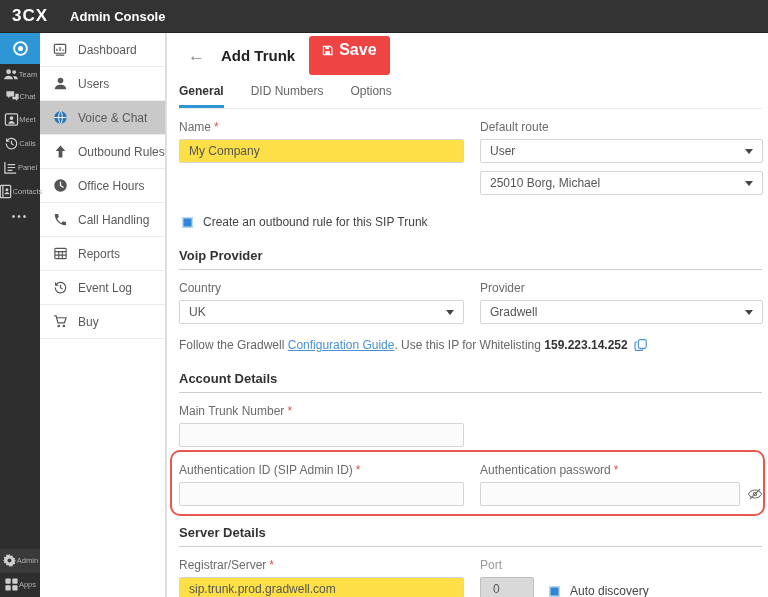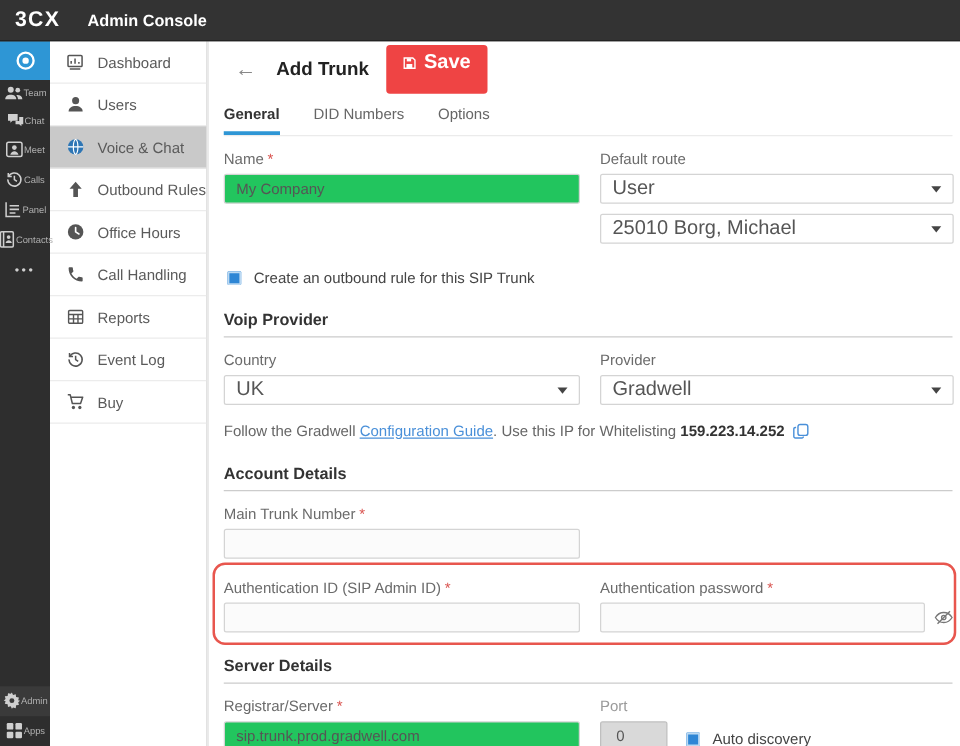--- a/index.html
+++ b/index.html
@@ -48,23 +48,23 @@
   .tab.active { color: #333; font-weight: bold; border-bottom: 3px solid #2e96d5; }
 
   .flabel { font-size: 12px; color: #6b6b6b; display: block; margin: 11px 0 5px; }
   .flabel.dim { color: #9a9a9a; }
   .req { color: #d9534f; margin-left: 3px; }
   .grid2 { display: flex; gap: 16px; }
   .colL { width: 285px; flex: none; }
   .colR { width: 283px; flex: none; }
 
   .input { height: 24px; border: 1px solid #d4d4d4; border-radius: 2px; font-size: 12px; color: #555;
-           padding: 0 9px; width: 100%; background: #22c55e; font-family: "Liberation Sans", sans-serif; }
+           padding: 0 9px; width: 100%; background: #fde047; font-family: "Liberation Sans", sans-serif; }
   .input.empty { background: #fbfbfb; }
-  .select { height: 24px; border: 1px solid #d4d4d4; border-radius: 2px; font-size: 16px; color: #555;
+  .select { height: 24px; border: 1px solid #d4d4d4; border-radius: 2px; font-size: 12px; color: #555;
             padding: 0 9px; width: 100%; background: #fff; display: flex; align-items: center;
             justify-content: space-between; cursor: pointer; }
   .caret { width: 0; height: 0; border-left: 4px solid transparent; border-right: 4px solid transparent;
            border-top: 5px solid #444; }
 
   .cb { width: 11px; height: 11px; background: #2e86d5; border-radius: 1px; flex: none; cursor: pointer;
         box-shadow: inset 0 0 0 1.5px #bcd9f2; }
   .cb-row { display: flex; align-items: center; gap: 10px; font-size: 12px; color: #444; }
   .cb-outbound { margin: 20px 0 0 3px; }
 

